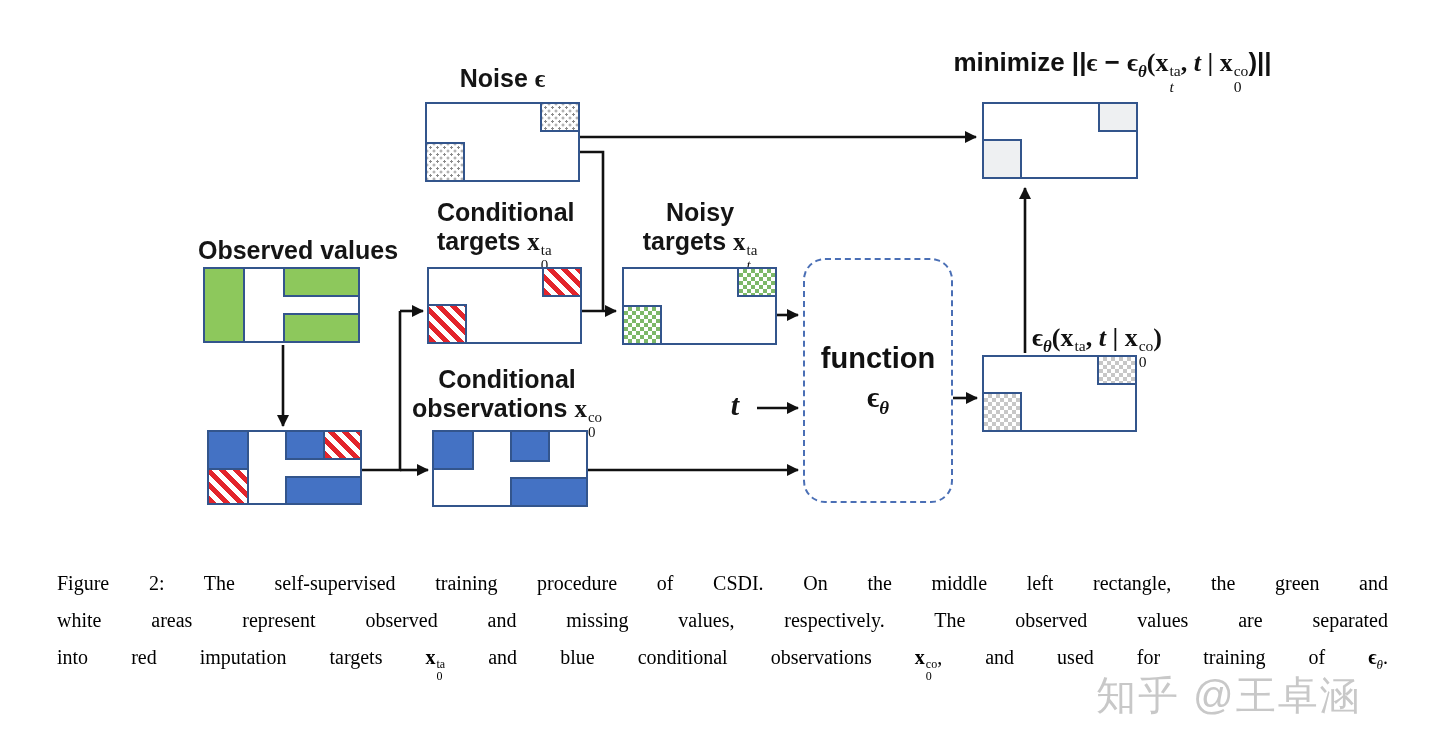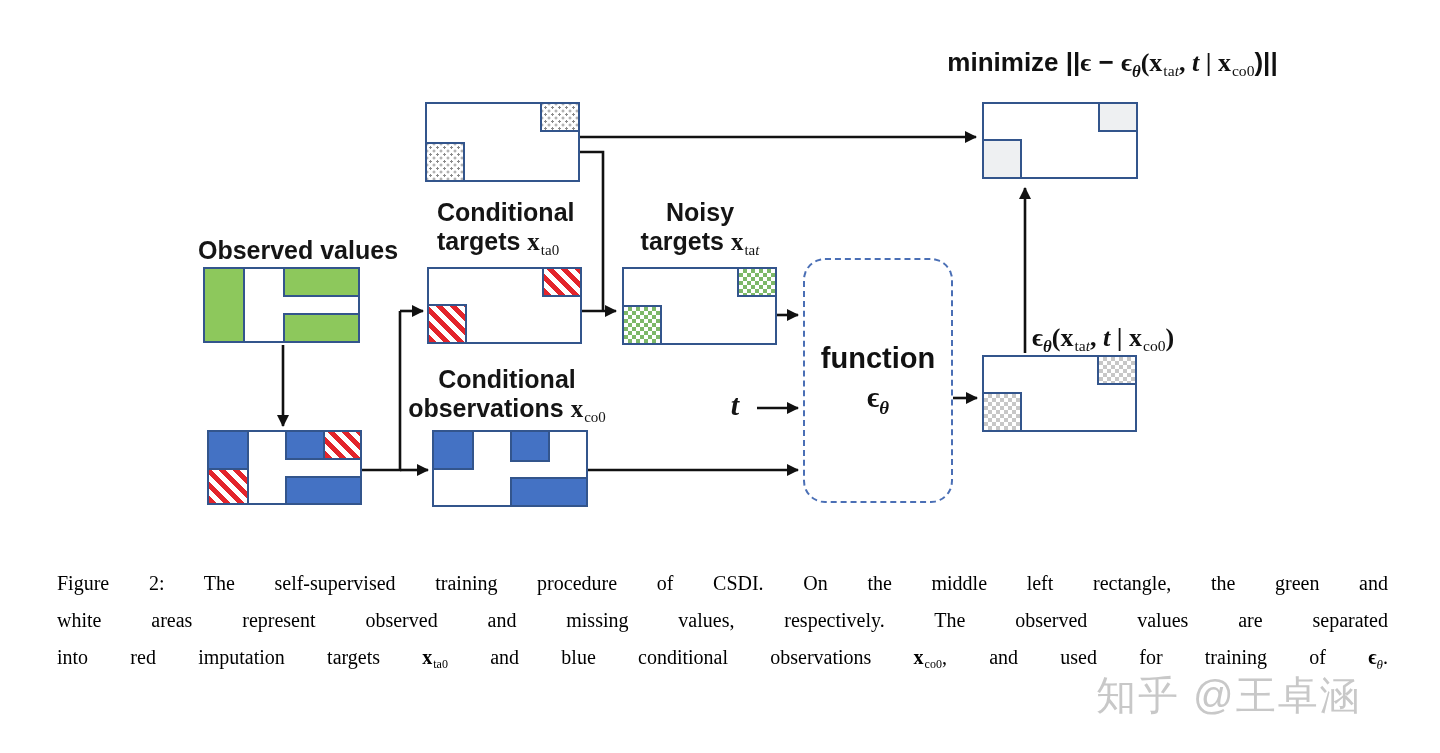--- a/index.html
+++ b/index.html
@@ -27,21 +27,21 @@
   .pat-gcheck{background:conic-gradient(var(--checker-green) 90deg,#fff 90deg 180deg,var(--checker-green) 180deg 270deg,#fff 270deg);background-size:8px 8px;}
   .pat-kcheck{background:conic-gradient(var(--checker-gray) 90deg,#fff 90deg 180deg,var(--checker-gray) 180deg 270deg,#fff 270deg);background-size:8px 8px;}
   
   .lbl{position:absolute;font-size:25px;font-weight:600;line-height:1.15;color:#151515;}
   .center{text-align:center;}
   .math{font-family:"Liberation Serif",serif;}
   .xb{font-family:"Liberation Serif",serif;font-weight:700;}
   .beps{font-family:"Liberation Serif",serif;font-weight:700;}
   .it{font-style:italic;font-family:"Liberation Serif",serif;}
   sub{font-size:0.65em;font-family:"Liberation Serif",serif;}
-  .stk{display:inline-flex;flex-direction:row;align-items:flex-start;
+  .stk{display:inline-flex;flex-direction:column;align-items:flex-start;
        font-size:0.60em;line-height:1.02;vertical-align:-0.34em;
        font-family:"Liberation Serif",serif;font-weight:400;margin-left:1px;}
   .fnbox{position:absolute;border:2px dashed var(--dashed-border);border-radius:22px;background:#fff;
          display:flex;flex-direction:column;align-items:center;justify-content:center;gap:6px;
          font-size:29px;font-weight:600;}
   .formula{position:absolute;font-size:26px;font-weight:600;white-space:nowrap;}
   
   .caption{position:absolute;left:57px;top:565px;width:1331px;
            font-family:"Liberation Serif",serif;font-size:20px;line-height:37px;color:#000;}
   .cap-line{text-align:justify;text-align-last:justify;white-space:normal;}
@@ -71,20 +71,21 @@
       <path d="M400 311 H423" marker-end="url(#arr)"></path>
       <path d="M400 470 H428" marker-end="url(#arr)"></path>
       <path d="M777 315 H798" marker-end="url(#arr)"></path>
       <path d="M757 408 H798" marker-end="url(#arr)"></path>
       <path d="M588 470 H798" marker-end="url(#arr)"></path>
       <path d="M953 398 H977" marker-end="url(#arr)"></path>
       <path d="M1025 353 V188" marker-end="url(#arr)"></path>
     </g>
   </svg>
 
+  <div class="lbl center" style="left:425px;top:64px;width:155px;"><span>Noise </span><span class="beps">ϵ</span></div>
   <div class="dbox" style="left:425px;top:102px;width:155px;height:80px;">
     <div class="cell cell-tr pat-dots"></div>
     <div class="cell cell-bl pat-dots"></div>
   </div>
 
   <div class="formula" style="left:885px;top:47px;width:455px;text-align:center;">
     <span>minimize ||</span><span class="beps">ϵ</span><span> − </span><span class="beps">ϵ</span><sub class="it">θ</sub><span class="math">(</span><span class="xb">x</span><span class="stk">
         <span>ta</span>
         <span class="it">t</span>
       </span><span class="math">, </span><span class="it">t</span><span class="math"> | </span><span class="xb">x</span><span class="stk">

